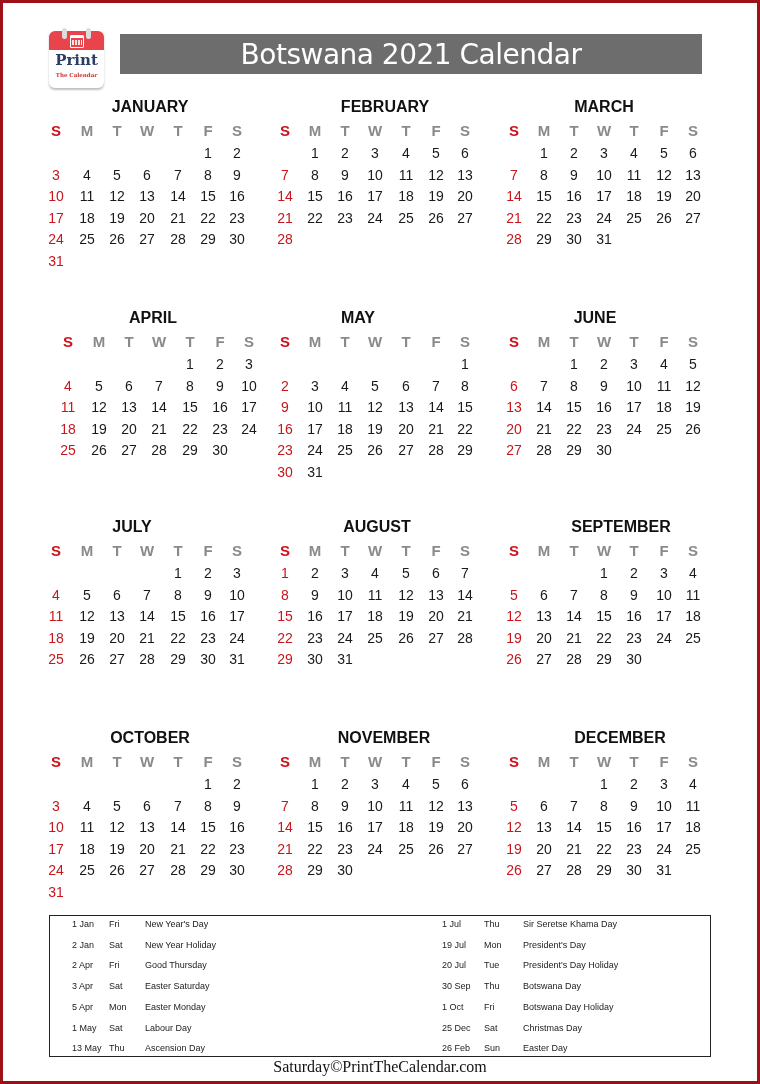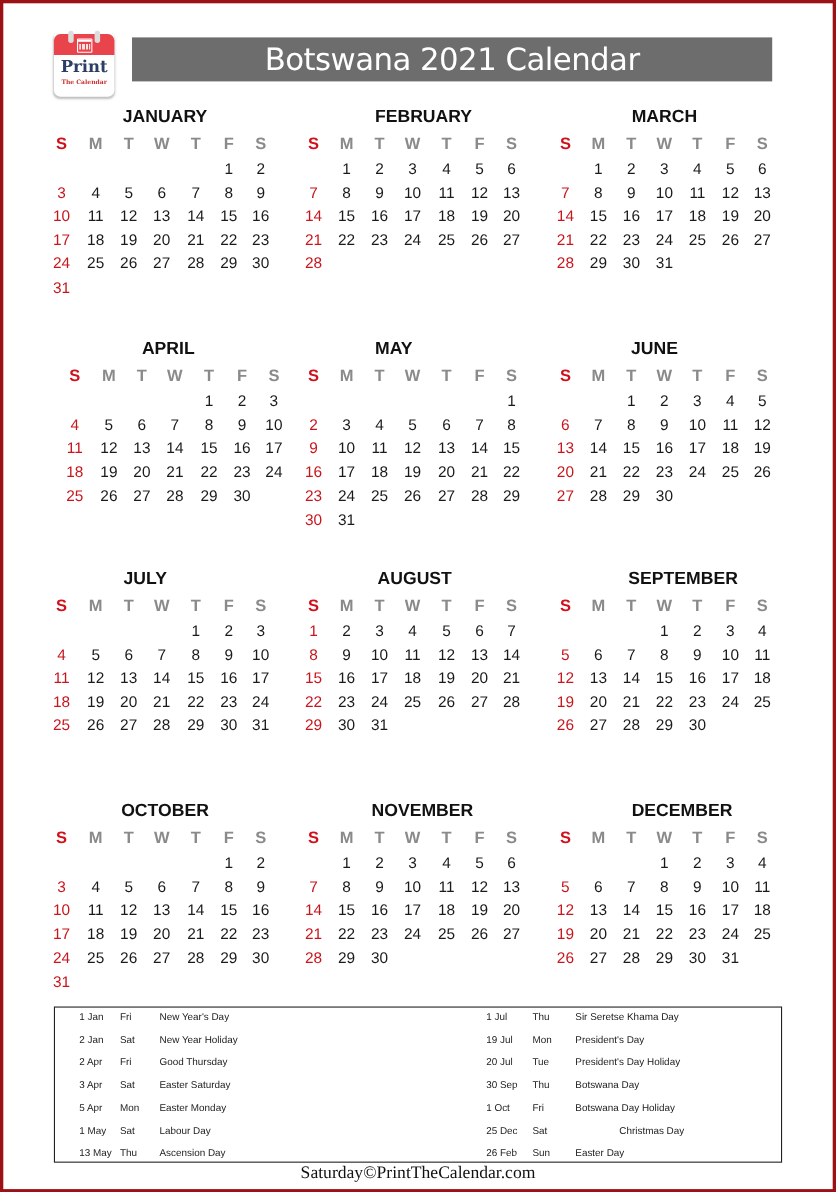--- a/index.html
+++ b/index.html
@@ -564,19 +564,19 @@
     <div class="hrow" style="left: 434px; top: 44px;">Tue</div>
     <div class="hrow" style="left: 473px; top: 44px;">President's Day Holiday</div>
     <div class="hrow" style="left: 392px; top: 65px;">30 Sep</div>
     <div class="hrow" style="left: 434px; top: 65px;">Thu</div>
     <div class="hrow" style="left: 473px; top: 65px;">Botswana Day</div>
     <div class="hrow" style="left: 392px; top: 86px;">1 Oct</div>
     <div class="hrow" style="left: 434px; top: 86px;">Fri</div>
     <div class="hrow" style="left: 473px; top: 86px;">Botswana Day Holiday</div>
     <div class="hrow" style="left: 392px; top: 107px;">25 Dec</div>
     <div class="hrow" style="left: 434px; top: 107px;">Sat</div>
-    <div class="hrow" style="left: 473px; top: 107px; margin-left: 40px;">Christmas Day</div>
+    <div class="hrow" style="left: 473px; top: 107px;">Christmas Day</div>
     <div class="hrow" style="left: 392px; top: 127px;">26 Feb</div>
     <div class="hrow" style="left: 434px; top: 127px;">Sun</div>
     <div class="hrow" style="left: 473px; top: 127px;">Easter Day</div>
   </div>
 
 <div class="copyright">Saturday©PrintTheCalendar.com</div>
 
 </body></html>

